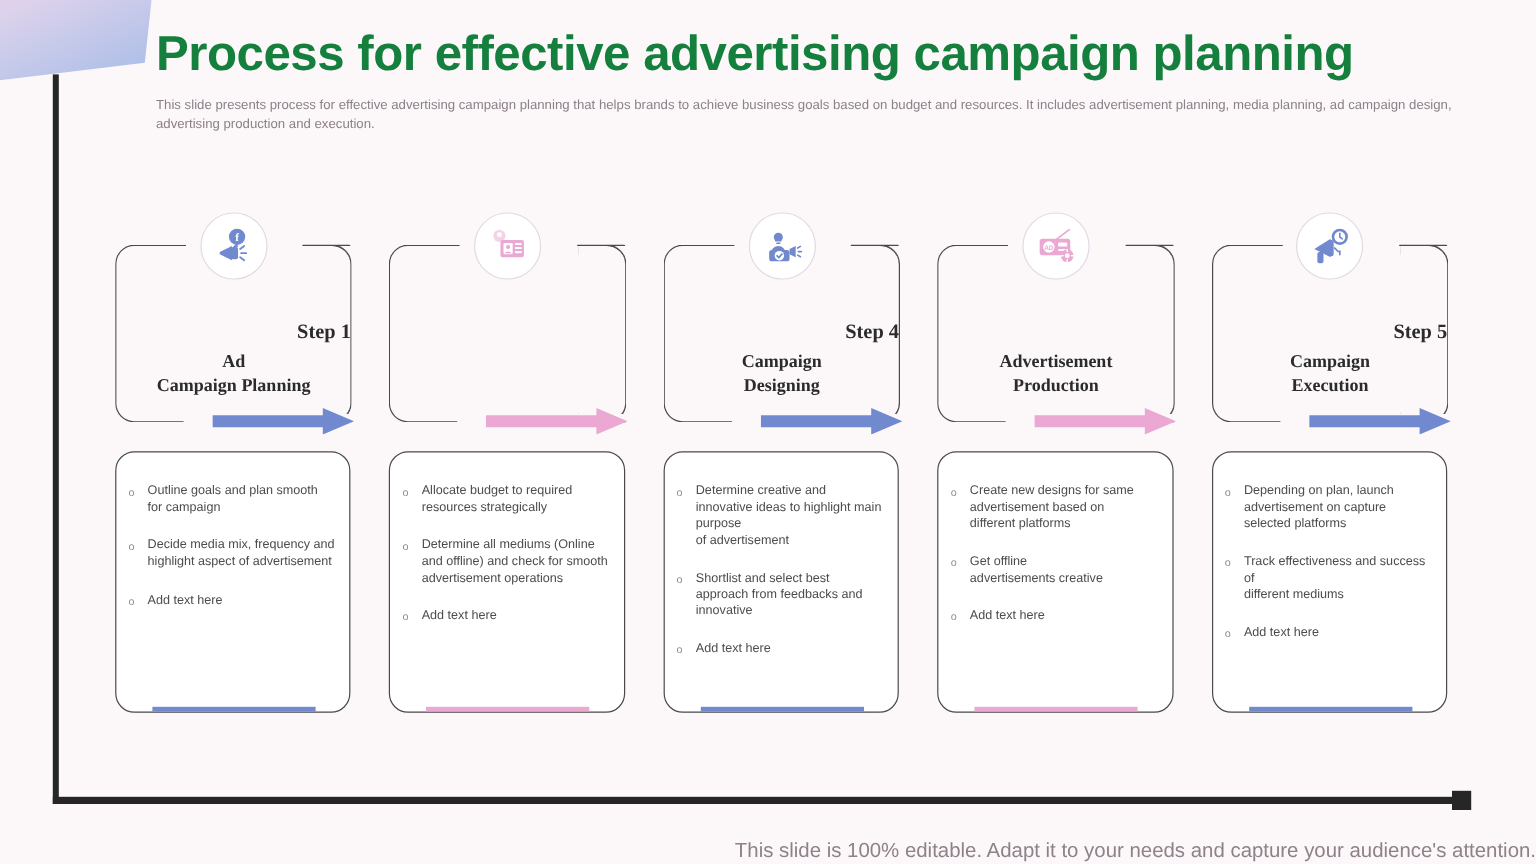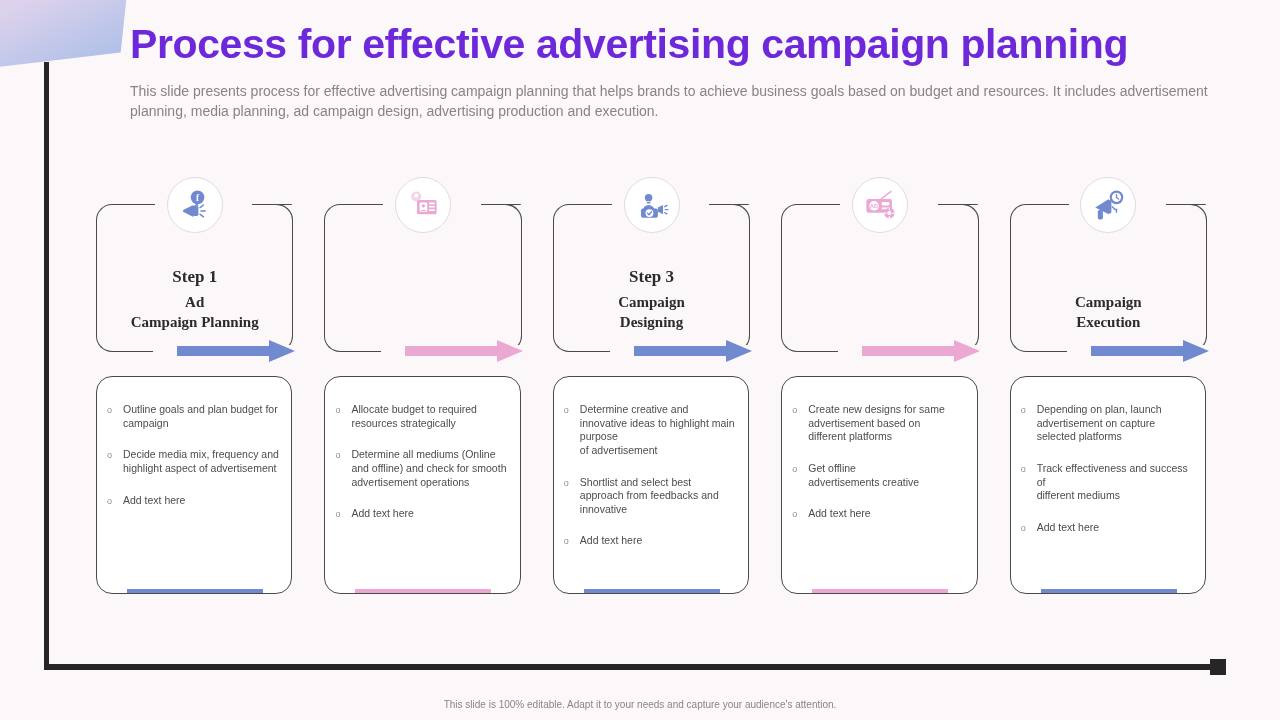--- a/index.html
+++ b/index.html
@@ -31,26 +31,26 @@
   }
   .deco-square {
     position:absolute; left:1210px; top:659px;
     width:16px; height:16px;
     background:#262626;
   }
 
   
   .page-title {
     position:absolute; left:130px; top:22px; width:1100px;
-    font-size:41px; font-weight:bold; color:#6d28d9;
+    font-size:41px; font-weight:bold; color:#15803d;
     letter-spacing:-0.4px; line-height:1.08;
   }
   .page-subtitle {
     position:absolute; left:130px; top:81px; width:1090px;
-    font-size:14px; color:#8C8089; line-height:1.45;
+    font-size:11px; color:#8C8089; line-height:1.45;
   }
 
   
   .steps {
     position:absolute; left:96px; top:176px;
     width:1110px; height:420px;
     display:flex; gap:32px;
   }
   .step { width:197px; position:relative; }
 
@@ -92,21 +92,21 @@
     position:absolute; left:50%; top:-28px; transform:translateX(-50%);
     width:56px; height:56px; border-radius:50%;
     background:#FFFFFF; border:1px solid #E2D9E4;
     display:flex; align-items:center; justify-content:center;
     z-index:3;
   }
   .step-icon svg { width:34px; height:34px; }
 
   .step-num {
     position:absolute; left:0; right:0; top:62px;
-    text-align:center; font-size:17px; font-weight:bold;
+    text-align:right; font-size:17px; font-weight:bold;
     color:#2B2B2B; font-family:"Liberation Serif", serif;
   }
   .step-name {
     position:absolute; left:0; right:0; top:88px;
     text-align:center; font-size:15px; font-weight:bold;
     color:#2B2B2B; line-height:1.3;
     font-family:"Liberation Serif", serif;
     white-space:pre-line;
   }
 
@@ -141,21 +141,21 @@
   .bullet-text { flex:1 1 auto; white-space:pre-line; }
 
   .step-bar {
     position:absolute; left:30px; bottom:-4px;
     width:136px; height:8px; z-index:5;
   }
 
   
   .footer-note {
     position:absolute; left:0; right:0; top:699px;
-    text-align:center; font-size:10px; color:#8E8189;
+    text-align:right; font-size:17px; color:#8E8189;
   }
 </style>
 </head>
 <body>
 
 <div class="deco-poly"></div>
 <div class="deco-vline"></div>
 <div class="deco-hline"></div>
 <div class="deco-square"></div>
 
@@ -184,21 +184,21 @@
       <div class="step-arrow">
           <svg viewBox="0 0 118 22" preserveAspectRatio="none">
     <path d="M0 6 H92 V0 L118 11 L92 22 V16 H0 Z" fill="#7189CE"></path>
   </svg>
         </div>
     </div>
     <div class="step-body">
       <ul class="bullets">
     <li class="bullet">
       <span class="bullet-dot">o</span>
-      <span class="bullet-text">Outline goals and plan budget for campaign</span>
+      <span class="bullet-text">Outline goals and plan smooth for campaign</span>
     </li>
     <li class="bullet">
       <span class="bullet-dot">o</span>
       <span class="bullet-text">Decide media mix, frequency and highlight aspect of advertisement</span>
     </li>
     <li class="bullet">
       <span class="bullet-dot">o</span>
       <span class="bullet-text">Add text here</span>
     </li>
         </ul>
@@ -258,21 +258,21 @@
         <path d="M16 7 a4.5 4.5 0 0 1 4.5 4.5 c0 2-1.5 2.6-1.5 4.2 h-6 c0-1.6-1.5-2.2-1.5-4.2 A4.5 4.5 0 0 1 16 7 z" fill="#7189CE"></path>
         <rect x="13.8" y="16.5" width="4.5" height="1.6" rx="0.8" fill="#7189CE"></rect>
         <path d="M9 34 v-7 a7 7 0 0 1 14 0 v7 z" fill="#7189CE"></path>
         <rect x="7" y="24" width="20" height="11" rx="2.5" fill="#7189CE"></rect>
         <circle cx="17" cy="29.5" r="4.6" fill="#fff"></circle>
         <path d="M14.8 29.6 l1.7 1.8 l3-3.4" stroke="#7189CE" stroke-width="1.7" fill="none" stroke-linecap="round" stroke-linejoin="round"></path>
         <path d="M27 23 l6-3 v11 l-6-3 z" fill="#7189CE"></path>
         <path d="M35 22 l2.6-1.6 M35.6 25.5 h3 M35 29 l2.6 1.6" stroke="#7189CE" stroke-width="1.6" fill="none" stroke-linecap="round"></path>
       </svg>
         </div>
-      <div class="step-num">Step 3</div>
+      <div class="step-num">Step 4</div>
       <div class="step-name">Campaign
 Designing</div>
       <div class="step-arrow">
           <svg viewBox="0 0 118 22" preserveAspectRatio="none">
     <path d="M0 6 H92 V0 L118 11 L92 22 V16 H0 Z" fill="#7189CE"></path>
   </svg>
         </div>
     </div>
     <div class="step-body">
       <ul class="bullets">
@@ -306,20 +306,22 @@
         <text x="13" y="24" font-size="6.4" font-weight="bold" fill="#EAA8D3" text-anchor="middle" font-family="Liberation Sans, sans-serif">AD</text>
         <rect x="22" y="16.5" width="9" height="4" rx="1" fill="#fff"></rect>
         <rect x="22" y="23" width="9" height="2" rx="1" fill="#fff"></rect>
         <circle cx="31" cy="29.5" r="6.2" fill="#EAA8D3"></circle>
         <circle cx="31" cy="29.5" r="2.4" fill="#fff"></circle>
         <g stroke="#fff" stroke-width="1.5" stroke-linecap="round">
           <path d="M31 23.6 v1.8 M31 33.6 v1.8 M25.1 29.5 h1.8 M35.1 29.5 h1.8"></path>
         </g>
       </svg>
         </div>
+      <div class="step-name">Advertisement
+Production</div>
       <div class="step-arrow">
           <svg viewBox="0 0 118 22" preserveAspectRatio="none">
     <path d="M0 6 H92 V0 L118 11 L92 22 V16 H0 Z" fill="#EAA8D3"></path>
   </svg>
         </div>
     </div>
     <div class="step-body">
       <ul class="bullets">
     <li class="bullet">
       <span class="bullet-dot">o</span>
@@ -348,20 +350,21 @@
           <svg viewBox="0 0 40 40">
         <path d="M5 23 l16-10 v18 l-16-8 z" fill="#7189CE"></path>
         <rect x="8" y="26" width="6" height="11" rx="2" fill="#7189CE"></rect>
         <rect x="19" y="14" width="5" height="16" rx="2.2" fill="#7189CE"></rect>
         <circle cx="30" cy="11" r="8" fill="#7189CE"></circle>
         <circle cx="30" cy="11" r="5.4" fill="#fff"></circle>
         <path d="M30 7.6 v3.6 l2.4 1.8" stroke="#7189CE" stroke-width="1.6" fill="none" stroke-linecap="round"></path>
         <path d="M25 22 l3.4 3.4 M30 25 v3.4" stroke="#7189CE" stroke-width="1.7" fill="none" stroke-linecap="round"></path>
       </svg>
         </div>
+      <div class="step-num">Step 5</div>
       <div class="step-name">Campaign
 Execution</div>
       <div class="step-arrow">
           <svg viewBox="0 0 118 22" preserveAspectRatio="none">
     <path d="M0 6 H92 V0 L118 11 L92 22 V16 H0 Z" fill="#7189CE"></path>
   </svg>
         </div>
     </div>
     <div class="step-body">
       <ul class="bullets">

